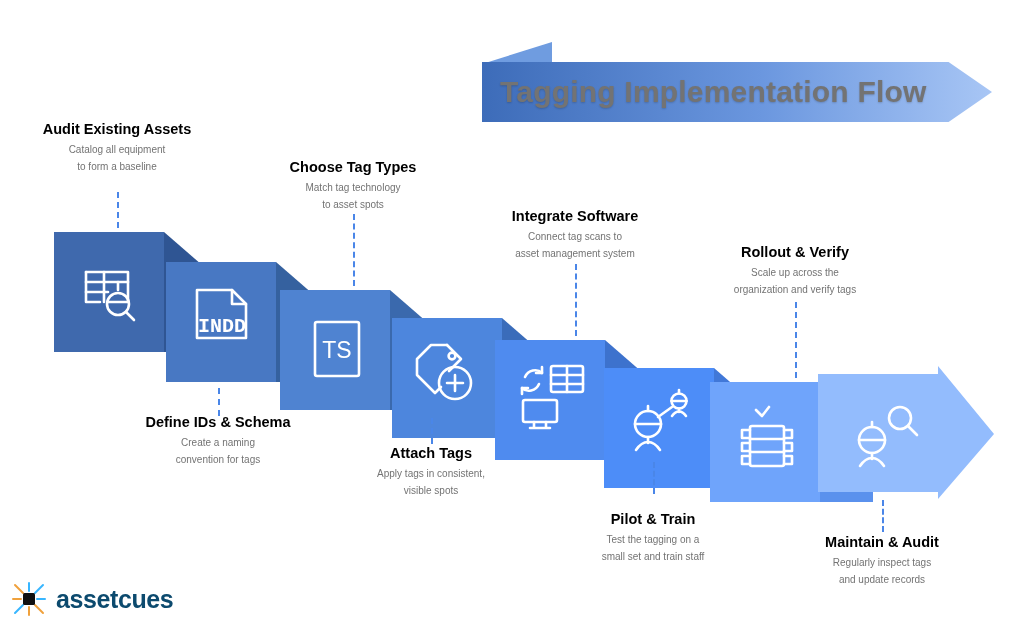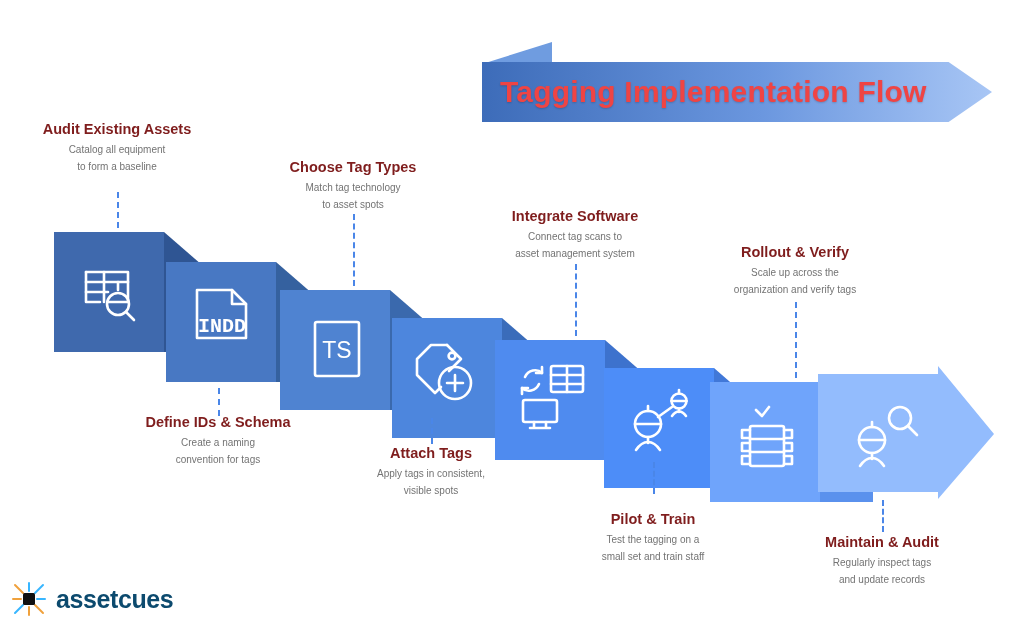--- a/index.html
+++ b/index.html
@@ -10,35 +10,35 @@
   }
   #stage{position:absolute;left:0;top:0;width:1024px;height:623px;}
 
   
   .banner-wrap{position:absolute;left:482px;top:42px;width:510px;height:80px;}
   .banner-tail{position:absolute;left:0;top:0;width:70px;height:22px;}
   .banner-body{position:absolute;left:0;top:20px;width:510px;height:60px;}
   .banner-title{
     position:absolute;left:18px;top:20px;width:470px;height:60px;
     display:flex;align-items:center;justify-content:flex-start;
-    color:#ef4444;font-size:30px;font-weight:bold;letter-spacing:.2px;
+    color:#737373;font-size:30px;font-weight:bold;letter-spacing:.2px;
     text-shadow:0 1px 2px rgba(0,0,0,.18);
     white-space:nowrap;
   }
 
   
   .card{position:absolute;}
   .card svg{display:block;overflow:visible;}
   .card .glyph{position:absolute;display:flex;align-items:center;justify-content:center;}
   .card .glyph svg{display:block;}
 
   
   .callout{position:absolute;text-align:center;}
   .callout .c-title{
-    font-size:14.5px;font-weight:bold;color:#7f1d1d;line-height:18px;
+    font-size:14.5px;font-weight:bold;color:#000000;line-height:18px;
     margin:0 0 3px 0;white-space:nowrap;
   }
   .callout .c-desc{
     font-size:10px;color:#737373;line-height:17px;white-space:pre-line;
   }
   .leader{position:absolute;border-left:2px dashed #4a86e8;}
 
   
   .logo{position:absolute;left:12px;top:582px;display:flex;align-items:center;gap:10px;}
   .logo-mark{position:relative;width:34px;height:34px;}

